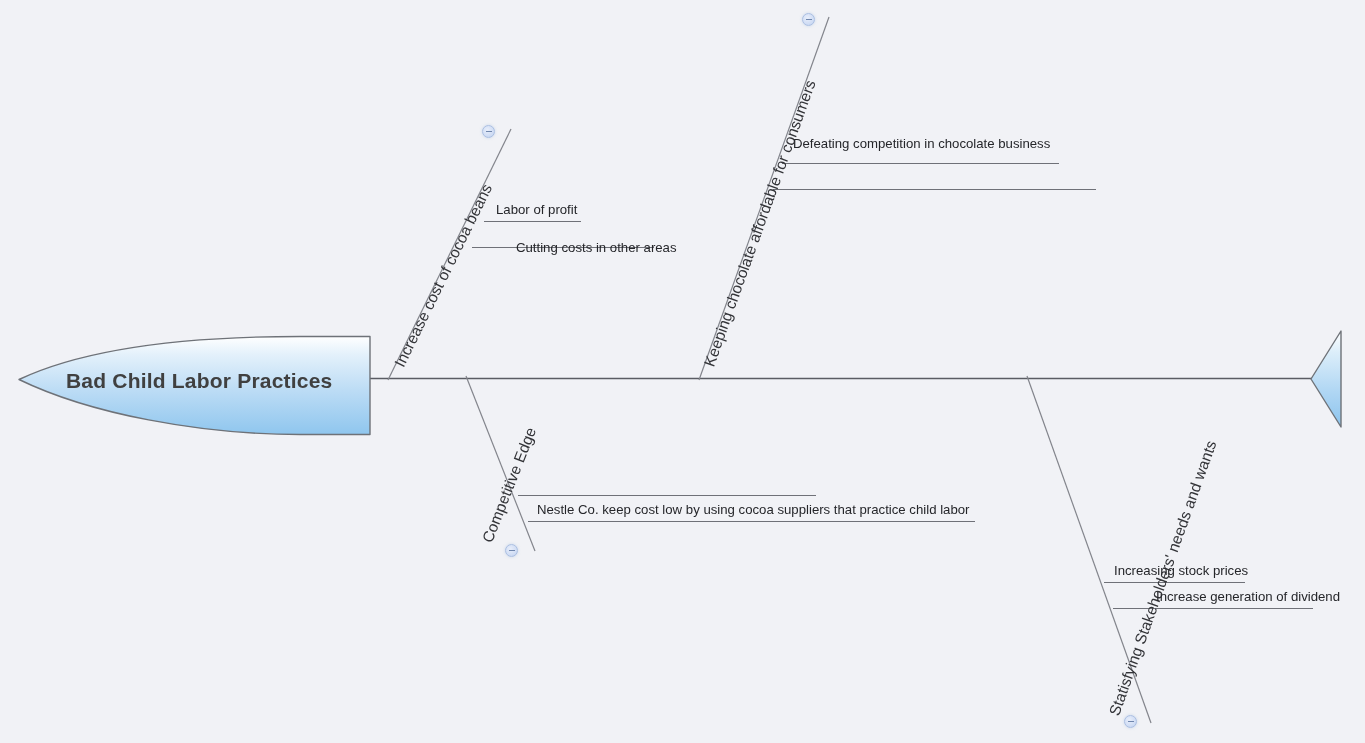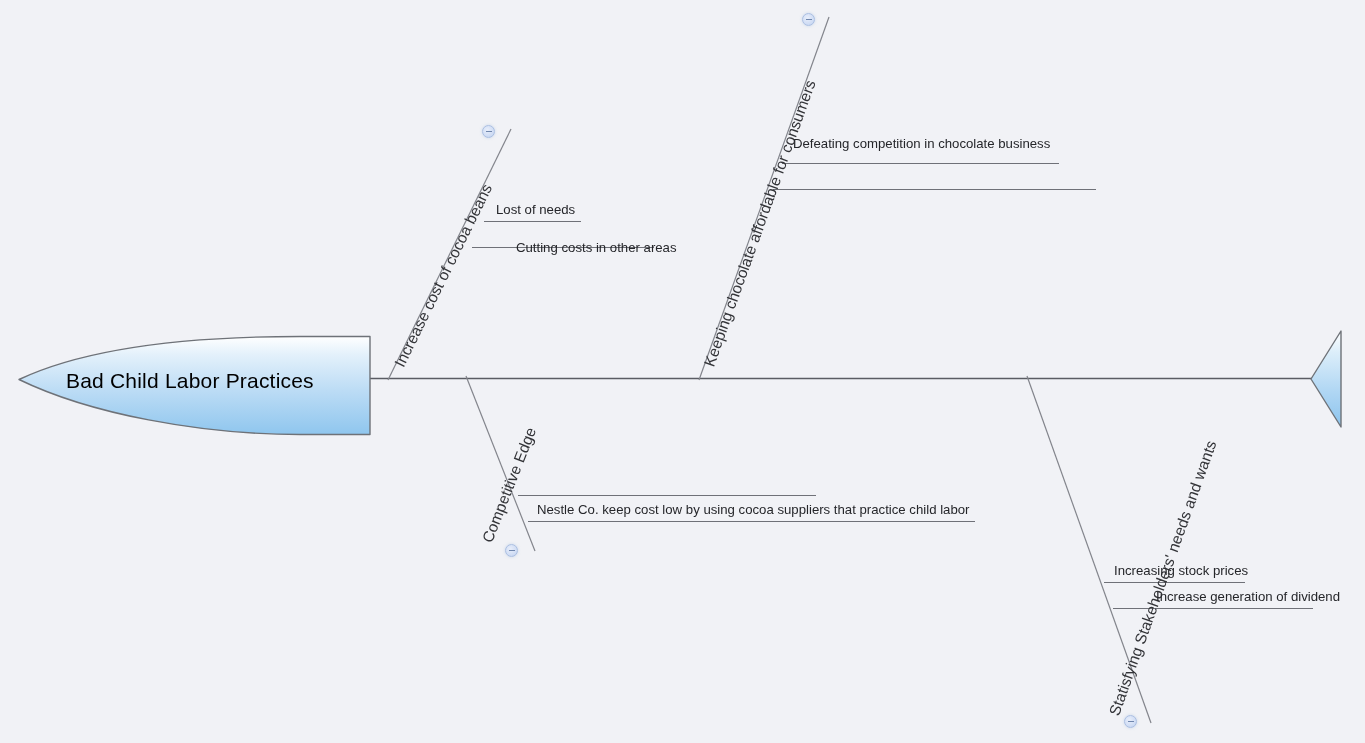--- a/index.html
+++ b/index.html
@@ -34,22 +34,22 @@
     height: 743px;
     pointer-events: none;
   }
   .layer > * { pointer-events: auto; }
 
   
   .head-title {
     position: absolute;
     white-space: nowrap;
     font-size: 21px;
-    font-weight: normal;
-    color: #000000;
+    font-weight: bold;
+    color: #404040;
     letter-spacing: 0.2px;
   }
 
   
   .bone-label {
     position: absolute;
     white-space: nowrap;
     font-size: 15.5px;
     color: #333438;
     transform-origin: 0 50%;
@@ -129,21 +129,21 @@
     <line x1="1027" y1="376" x2="1151" y2="723" stroke="#83858c" stroke-width="1.2"></line>
     <line x1="1104" y1="582.5" x2="1245" y2="582.5" stroke="#6f7178" stroke-width="1"></line>
     <line x1="1113" y1="608.5" x2="1313" y2="608.5" stroke="#6f7178" stroke-width="1"></line>
   </svg>
 
   <div class="layer">
 
     <div class="head-title" style="left:66px; top:369px;">Bad Child Labor Practices</div>
 
     <div class="bone-label" style="left:399px; top:357px; transform:rotate(-63.8deg);">Increase cost of cocoa beans</div>
-    <div class="sub-label" style="left:494px; top:202px;">Lost of needs</div>
+    <div class="sub-label" style="left:494px; top:202px;">Labor of profit</div>
     <div class="sub-label" style="left:482px; top:240px;margin-left:32px;">Cutting costs in other areas</div>
     <div class="collapse-toggle" style="left:482px; top:125px;"></div>
 
     <div class="bone-label" style="left:709px; top:357px; transform:rotate(-70.3deg);">Keeping chocolate affordable for consumers</div>
     <div class="sub-label" style="left:791px; top:136px;">Defeating competition in chocolate business</div>
     <div class="collapse-toggle" style="left:802px; top:13px;"></div>
 
     <div class="bone-label" style="left:487px; top:533px; transform:rotate(-68.5deg);">Competitive Edge</div>
     <div class="sub-label" style="left:535px; top:502px;">Nestle Co. keep cost low by using cocoa suppliers that practice child labor</div>
     <div class="collapse-toggle" style="left:505px; top:544px;"></div>

